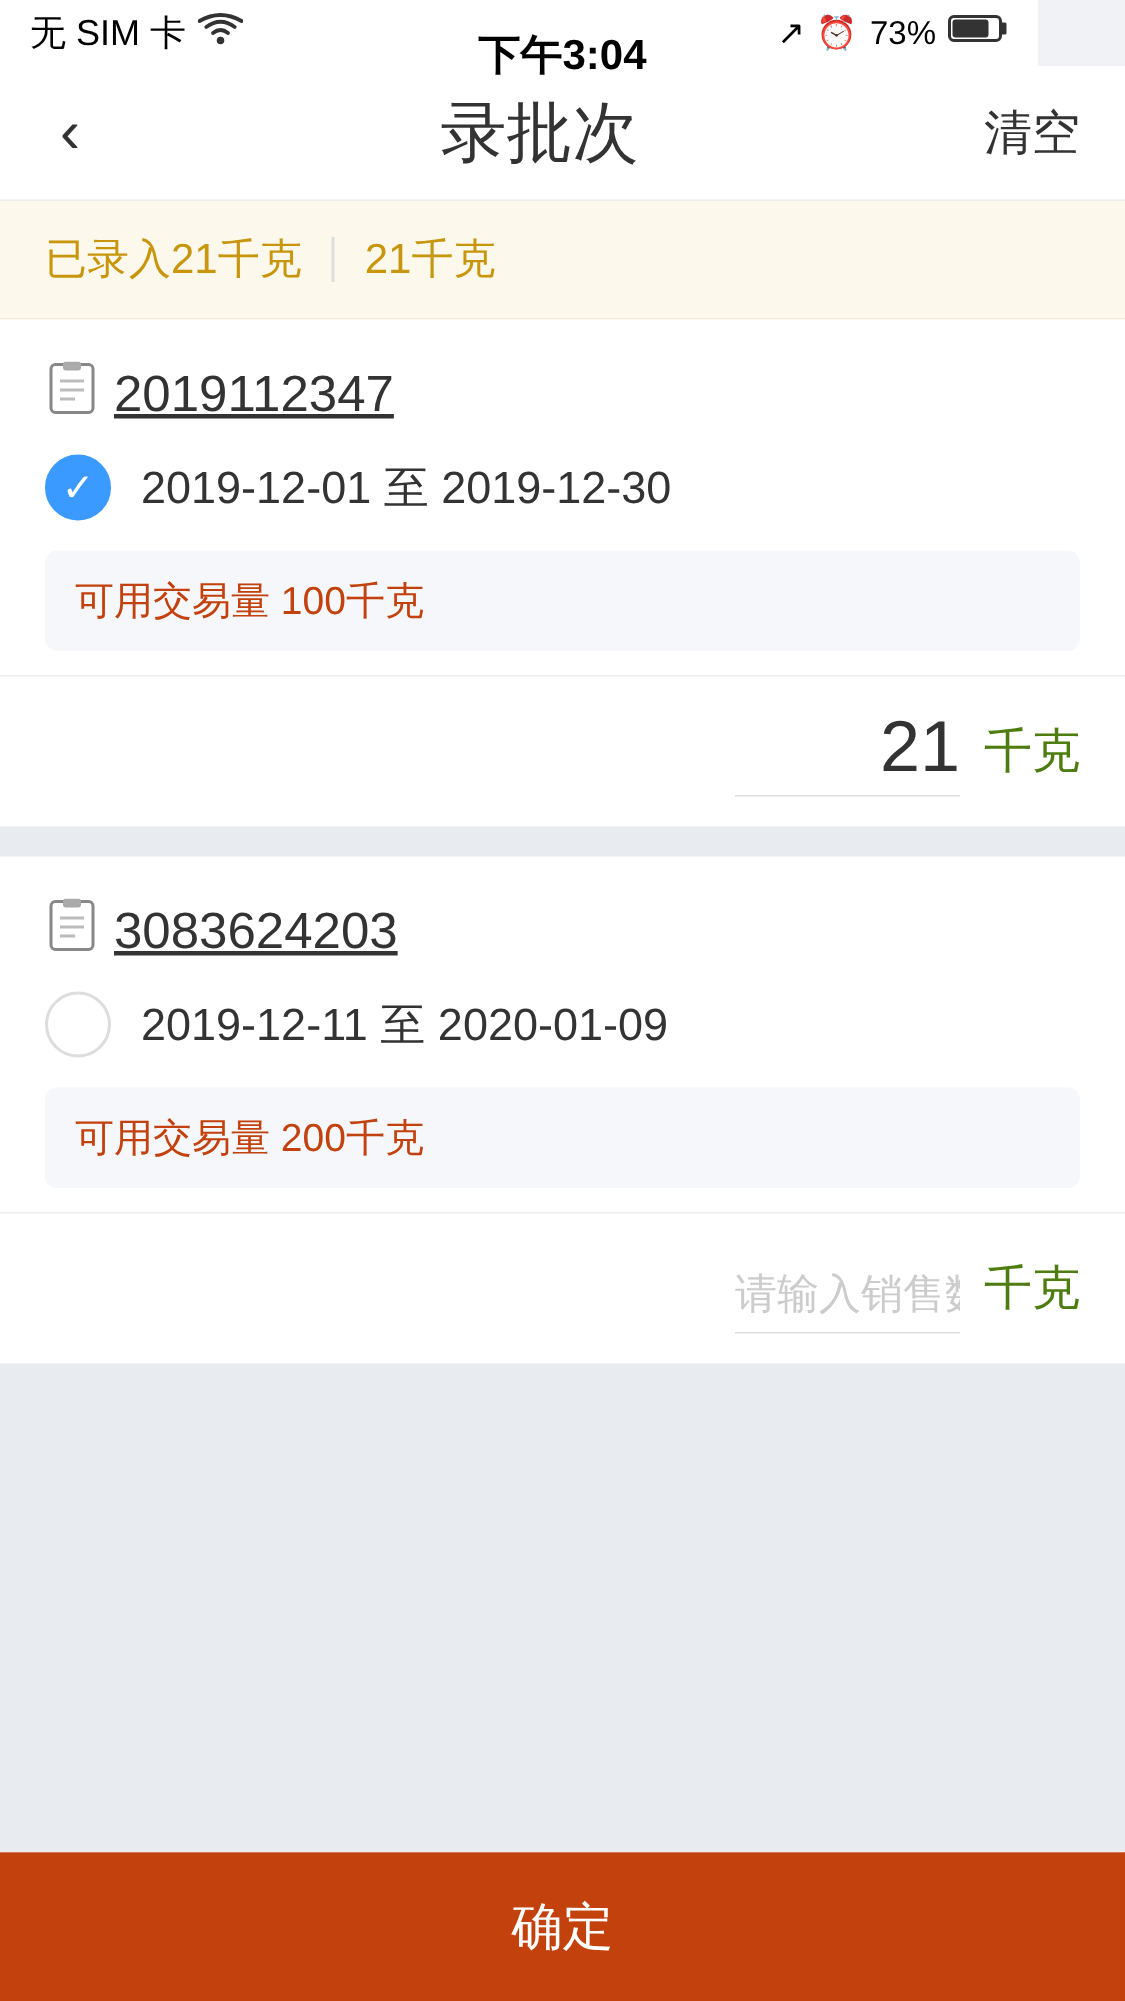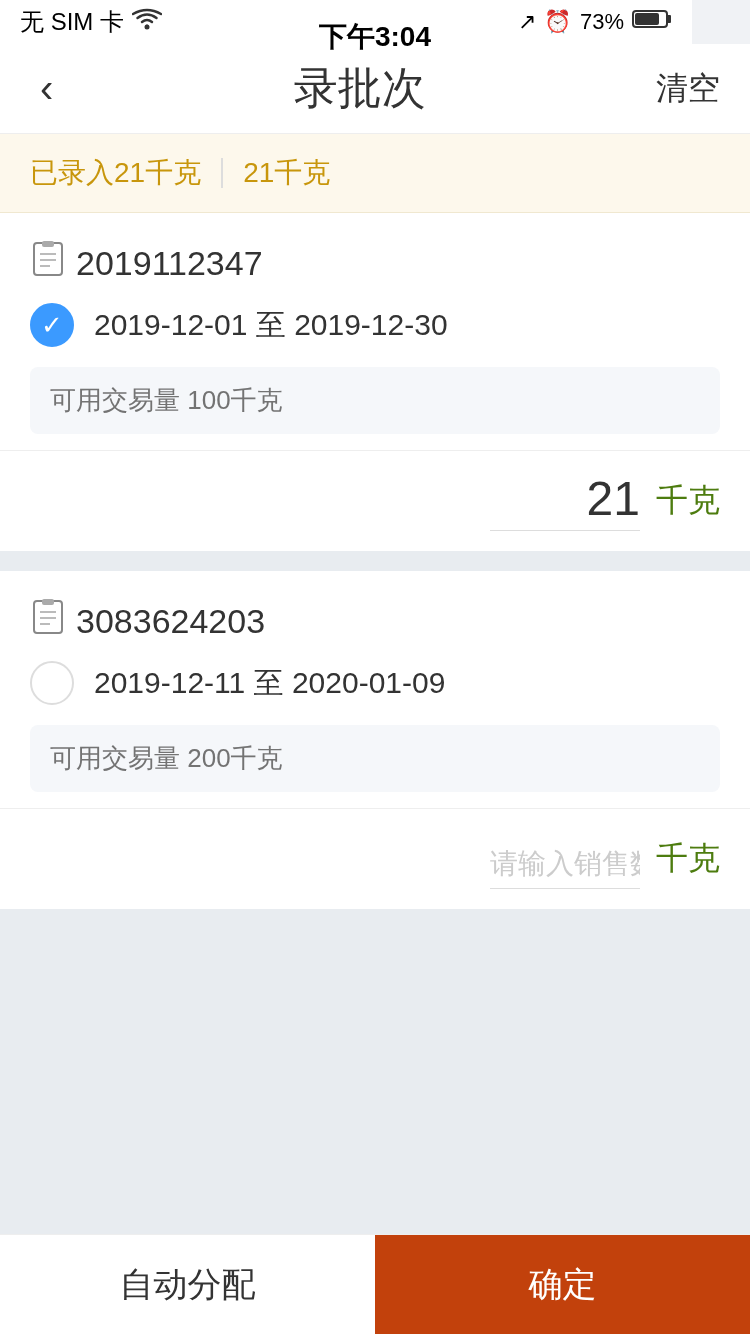--- a/index.html
+++ b/index.html
@@ -110,20 +110,21 @@
       gap: 10px;
     }
     .batch-icon {
       font-size: 32px;
       color: #555;
     }
     .batch-id-text {
       font-size: 34px;
       font-weight: 500;
       color: #333;
+      text-decoration: underline;
     }
 
     
     .date-row {
       display: flex;
       align-items: center;
       padding: 8px 30px 10px 30px;
       gap: 20px;
     }
     .radio-circle {
@@ -152,21 +153,21 @@
 
     
     .avail-row {
       margin: 10px 30px 0 30px;
       background: #f5f7fa;
       border-radius: 8px;
       padding: 16px 20px;
     }
     .avail-text {
       font-size: 26px;
-      color: #737373;
+      color: #c2410c;
     }
 
     
     .quantity-row {
       display: flex;
       align-items: center;
       justify-content: flex-end;
       padding: 20px 30px;
       gap: 16px;
       border-top: 1px solid #eee;
@@ -357,15 +358,14 @@
       </div>
       <span class="quantity-unit">千克</span>
     </div>
   </div>
 
   <div class="empty-area"></div>
 
 </div>
 
 <div class="bottom-bar">
-  <div class="btn-auto">自动分配</div>
   <div class="btn-confirm">确定</div>
 </div>
 
 </body></html>

